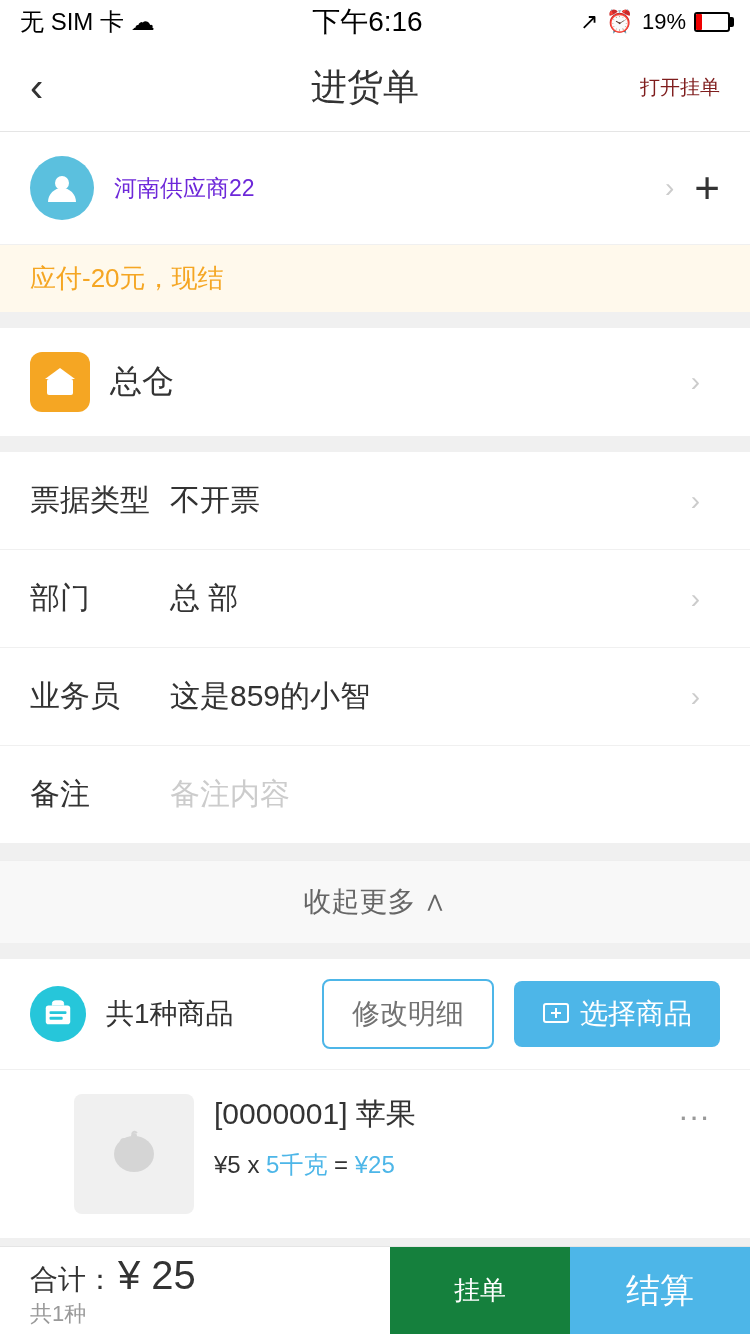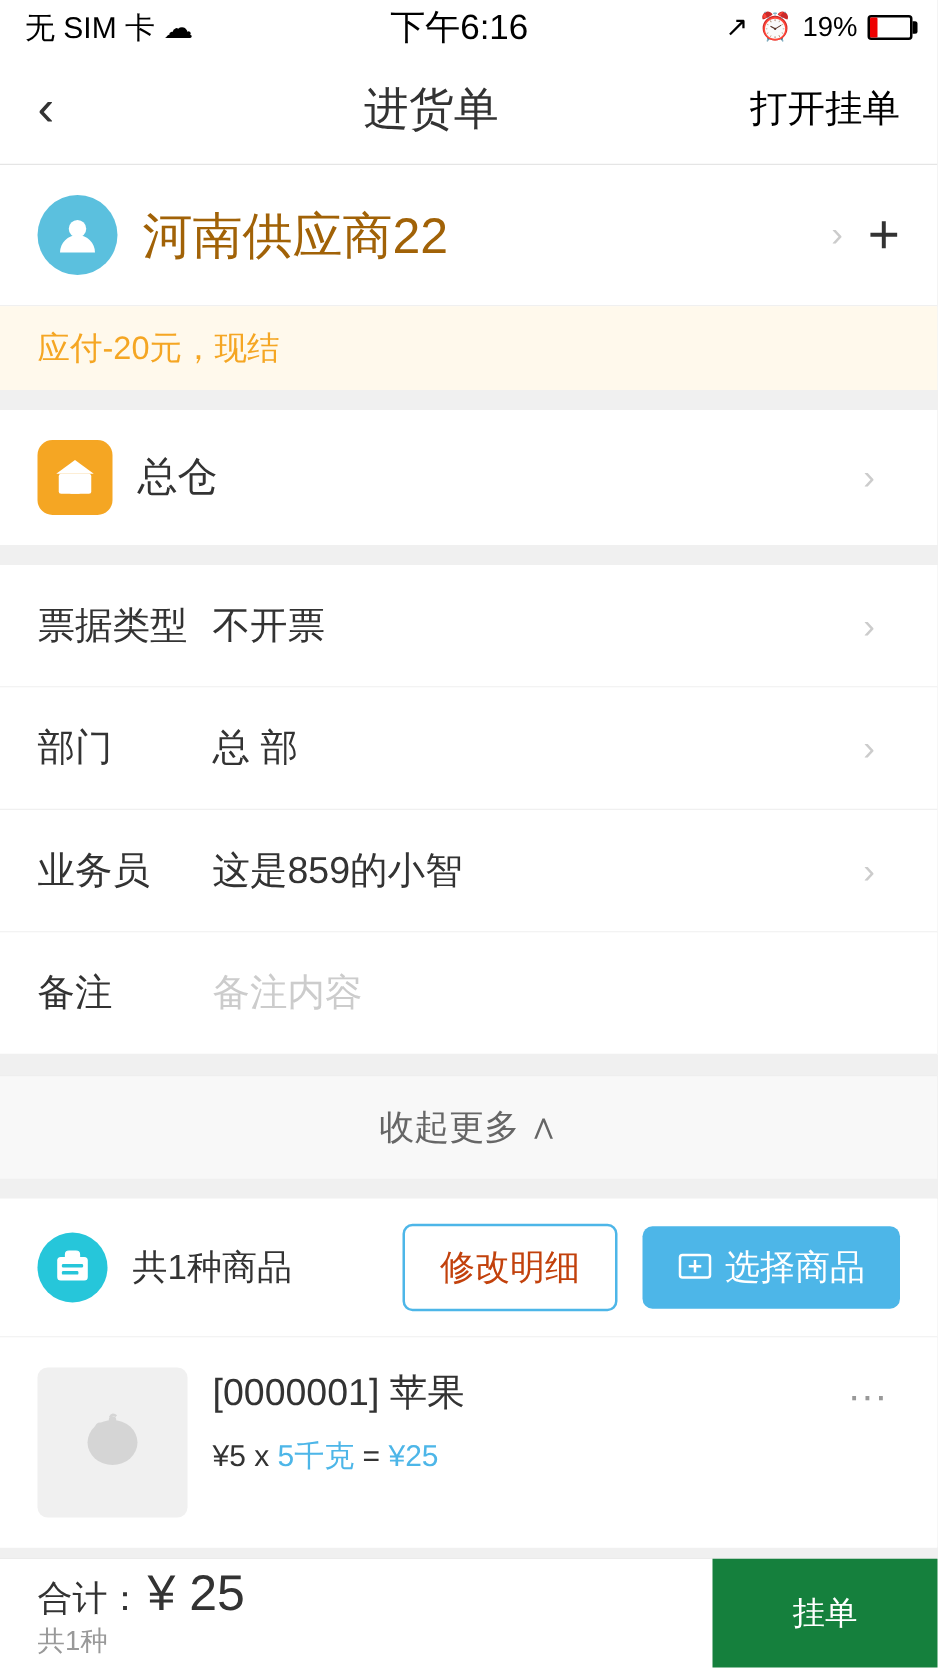--- a/index.html
+++ b/index.html
@@ -43,22 +43,22 @@
       color: #333;
       cursor: pointer;
       width: 60px;
     }
     .nav-title {
       font-size: 36px;
       font-weight: 500;
       color: #333;
     }
     .nav-action {
-      font-size: 30px;
-      color: #000000;
+      font-size: 20px;
+      color: #7f1d1d;
       cursor: pointer;
     }
 
     
     .content {
       background: #f0f0f0;
     }
 
     
     .section {
@@ -80,22 +80,22 @@
       background: #5bc0de;
       display: flex;
       align-items: center;
       justify-content: center;
       margin-right: 20px;
       flex-shrink: 0;
     }
     .supplier-avatar svg { width: 36px; height: 36px; }
     .supplier-name {
       flex: 1;
-      font-size: 40px;
-      color: #a16207;
+      font-size: 23px;
+      color: #6d28d9;
     }
     .chevron-right {
       color: #ccc;
       font-size: 28px;
       margin-right: 20px;
     }
     .add-btn {
       font-size: 44px;
       color: #333;
       cursor: pointer;
@@ -190,21 +190,21 @@
       justify-content: center;
       flex-shrink: 0;
     }
     .product-count-text {
       flex: 1;
       font-size: 28px;
       color: #333;
     }
     .btn-outline {
       border: 2px solid #4db6e8;
-      color: #c2410c;
+      color: #737373;
       background: #fff;
       border-radius: 8px;
       padding: 14px 28px;
       font-size: 28px;
       cursor: pointer;
     }
     .btn-primary {
       background: #4db6e8;
       color: #fff;
       border: none;
@@ -217,20 +217,21 @@
       gap: 10px;
     }
 
     
     .product-item {
       background: #fff;
       padding: 24px 30px;
       display: flex;
       align-items: flex-start;
       gap: 20px;
+      margin-left: 44px;
     }
     .product-thumb {
       width: 120px;
       height: 120px;
       background: #f0f0f0;
       border-radius: 8px;
       display: flex;
       align-items: center;
       justify-content: center;
       flex-shrink: 0;
@@ -451,13 +452,14 @@
 
 <div class="bottom-bar">
   <div class="total-area">
     <div style="display:flex;align-items:baseline;gap:4px;">
       <span class="total-label">合计：</span>
       <span class="total-amount">¥ 25</span>
     </div>
     <span class="total-count">共1种</span>
   </div>
   <button class="btn-hold">挂单</button>
+  <button class="btn-checkout">结算</button>
 </div>
 
 </body></html>

